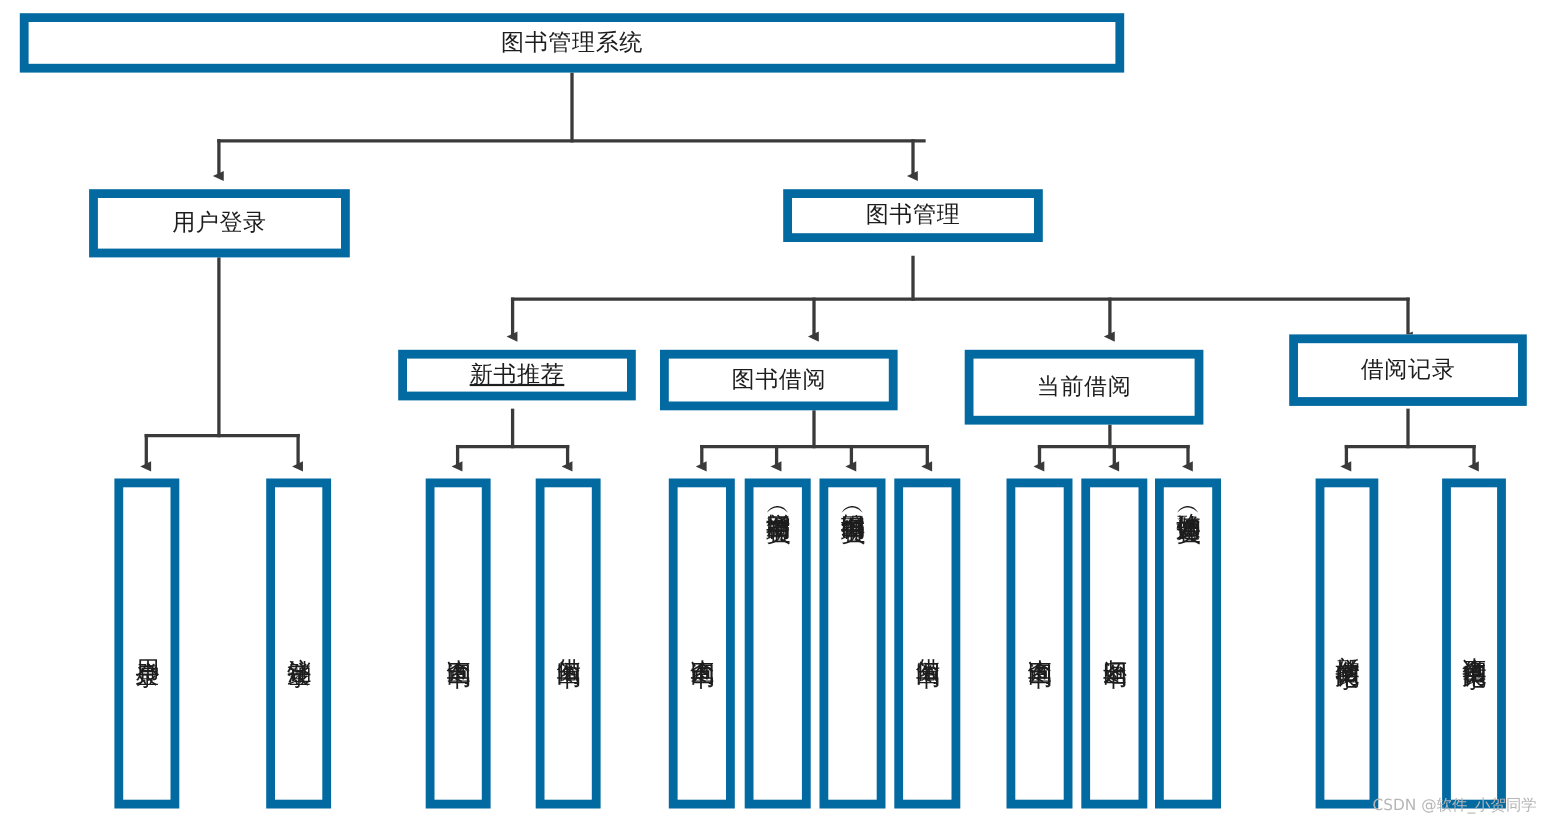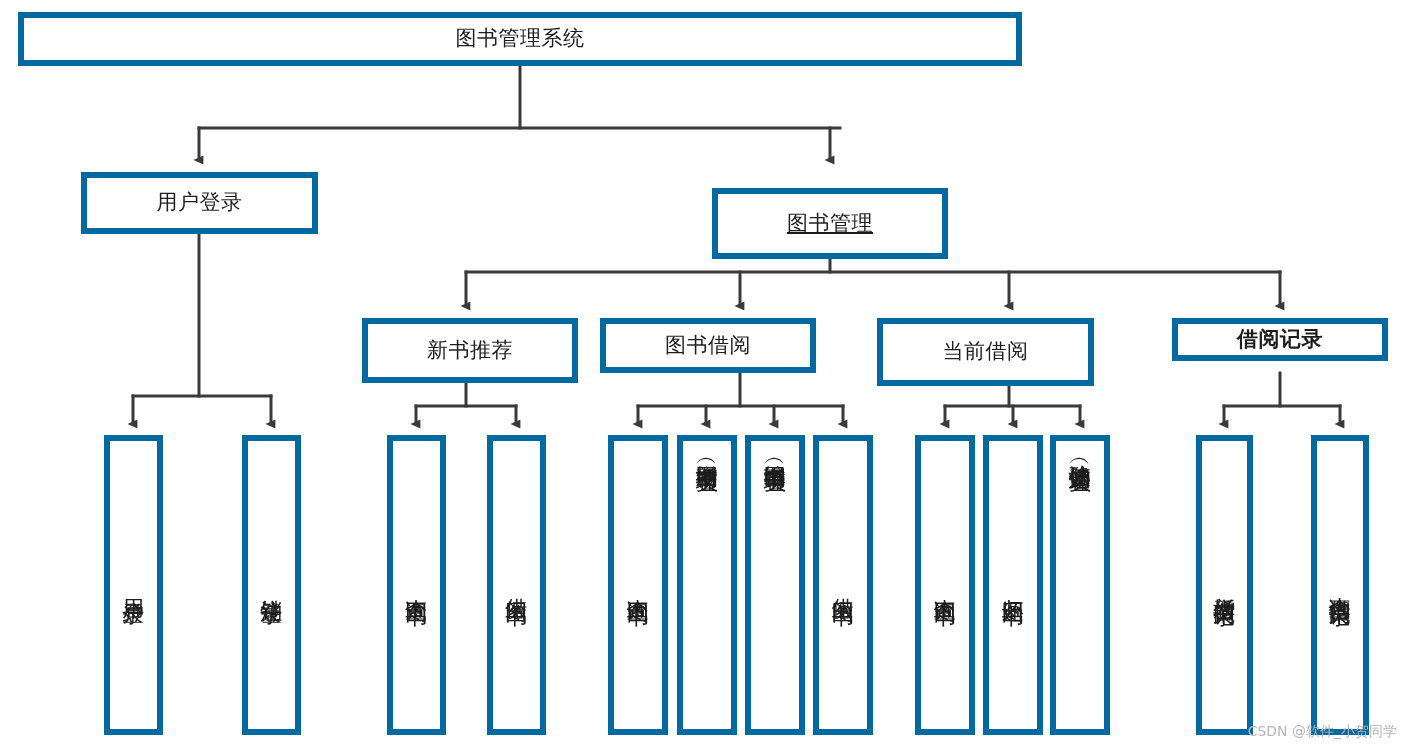--- a/index.html
+++ b/index.html
@@ -23,21 +23,21 @@
     left: 0;
     top: 0;
     width: 1405px;
     height: 747px;
     pointer-events: none;
   }
   .node {
     position: absolute;
     box-sizing: border-box;
     background: #ffffff;
-    border: 6px solid #0369a1;
+    border: 8px solid #0369a1;
     display: flex;
     align-items: center;
     justify-content: center;
     color: #1d1d1d;
     z-index: 2;
   }
   .node .label {
     display: block;
     text-align: center;
     line-height: 1.02;
@@ -138,34 +138,34 @@
     </g>
   </svg>
 
   <div class="node horiz root" style="left:18px; top:12px; width:1004px; height:54px;">
     <span class="label">图书管理系统</span>
   </div>
 
   <div class="node horiz" style="left:81px; top:172px; width:237px; height:62px;">
     <span class="label">用户登录</span>
   </div>
-  <div class="node horiz" style="left:712px; top:188px; width:236px; height:71px;text-decoration:underline;">
+  <div class="node horiz" style="left:712px; top:172px; width:236px; height:48px;">
     <span class="label">图书管理</span>
   </div>
 
-  <div class="node horiz" style="left:362px; top:318px; width:216px; height:65px;">
+  <div class="node horiz" style="left:362px; top:318px; width:216px; height:46px;text-decoration:underline;">
     <span class="label">新书推荐</span>
   </div>
   <div class="node horiz" style="left:600px; top:318px; width:216px; height:55px;">
     <span class="label">图书借阅</span>
   </div>
   <div class="node horiz" style="left:877px; top:318px; width:217px; height:68px;">
     <span class="label">当前借阅</span>
   </div>
-  <div class="node horiz" style="left:1172px; top:318px; width:216px; height:43px;font-weight:bold;">
+  <div class="node horiz" style="left:1172px; top:304px; width:216px; height:65px;">
     <span class="label">借阅记录</span>
   </div>
 
   <div class="node vert" style="left:104px; top:435px; width:59px; height:300px;">
     <span class="label">用户登录</span>
   </div>
   <div class="node vert" style="left:242px; top:435px; width:59px; height:300px;">
     <span class="label">注销登录</span>
   </div>
 

